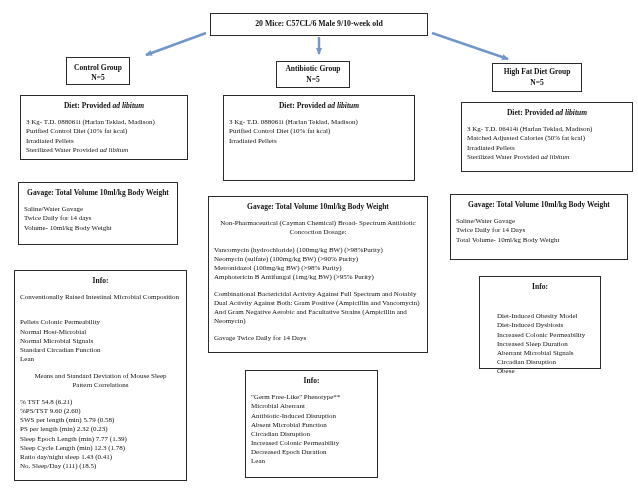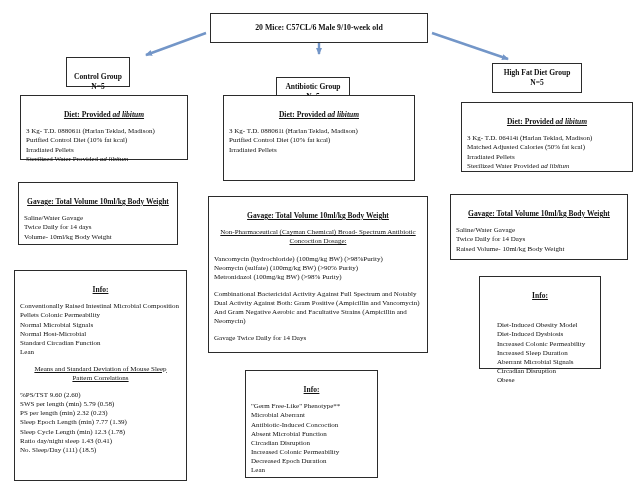--- a/index.html
+++ b/index.html
@@ -2,32 +2,32 @@
 <html><head>
 <meta charset="utf-8">
 <style>
   html,body{margin:0;padding:0;background:#fff;}
   #canvas{
     position:relative;width:638px;height:493px;background:#ffffff;
     font-family:"Liberation Serif", serif;color:#111;overflow:hidden;
   }
   .box{
     position:absolute;border:1px solid #2b2b2b;background:#fff;
-    box-sizing:border-box;padding:14px 5px;font-size:7px;line-height:1.3;
+    box-sizing:border-box;padding:5px 5px;font-size:7px;line-height:1.3;
   }
   .groupbox{
     display:flex;flex-direction:column;align-items:center;justify-content:center;
     font-weight:bold;font-size:7.5px;text-align:center;line-height:1.35;
   }
-  .btitle{font-weight:bold;font-size:7.5px;text-align:center;margin-bottom:8px;line-height:1.25;text-decoration:underline;}
+  .btitle{font-weight:bold;font-size:7.5px;text-align:center;margin-bottom:8px;line-height:1.25;}
   .btitle.nw{white-space:nowrap;}
   .it{font-style:italic;}
   .line{white-space:nowrap;}
   .para{margin:0 0 8px 0;}
-  .subhead{font-weight:normal;text-align:center;text-decoration:underline;margin:8px 4px 8px 4px;}
+  .subhead{font-weight:normal;text-align:center;margin:8px 4px 8px 4px;}
   .gap{height:8px;}
   #arrows{position:absolute;left:0;top:0;width:638px;height:493px;pointer-events:none;}
   .indent{padding-left:12px;margin-top:21px;}
 </style>
 </head>
 <body>
 
 <div id="canvas">
 
   <svg id="arrows" viewBox="0 0 638 493">
@@ -42,21 +42,21 @@
   </svg>
 
   <div class="box" style="left:210px;top:13px;width:218px;height:23px;display:flex;align-items:center;justify-content:center;">
     <span style="font-weight:bold;font-size:7.8px;">20 Mice: C57CL/6 Male 9/10-week old</span>
   </div>
 
   <div class="box groupbox" style="left:66px;top:57px;width:64px;height:28px;justify-content:space-between;">
     <span>Control Group</span>
     <span>N=5</span>
   </div>
-  <div class="box groupbox" style="left:276px;top:61px;width:74px;height:27px;margin-top:16px;">
+  <div class="box groupbox" style="left:276px;top:61px;width:74px;height:27px;">
     <span>Antibiotic Group</span>
     <span>N=5</span>
   </div>
   <div class="box groupbox" style="left:492px;top:63px;width:90px;height:29px;">
     <span>High Fat Diet Group</span>
     <span>N=5</span>
   </div>
 
   <div class="box" style="left:20px;top:95px;width:168px;height:65px;">
     <div class="btitle">
@@ -97,55 +97,57 @@
     <div class="line">Twice Daily for 14 days</div>
     <div class="line">Volume- 10ml/kg Body Weight</div>
   </div>
 
   <div class="box" style="left:208px;top:196px;width:220px;height:157px;">
     <div class="btitle nw" style="margin-bottom:6px;">Gavage: Total Volume 10ml/kg Body Weight</div>
     <div class="subhead">Non-Pharmaceutical (Cayman Chemical) Broad- Spectrum Antibiotic Concoction Dosage:</div>
     <div class="line">Vancomycin (hydrochloride) (100mg/kg BW) (&gt;98%Purity)</div>
     <div class="line">Neomycin (sulfate) (100mg/kg BW) (&gt;90% Purity)</div>
     <div class="line">Metronidazol (100mg/kg BW) (&gt;98% Purity)</div>
+    <div class="line">Amphotericin B Antifungal (1mg/kg BW) (&gt;95% Purity)</div>
     <div class="gap"></div>
     <div class="para">Combinational Bactericidal Activity Against Full Spectrum and Notably Dual Activity Against Both: Gram Positive (Ampicillin and Vancomycin) And Gram Negative Aerobic and Facultative Strains (Ampicillin and Neomycin)</div>
     <div class="line">Gavage Twice Daily for 14 Days</div>
   </div>
 
   <div class="box" style="left:450px;top:194px;width:178px;height:66px;">
     <div class="btitle nw">Gavage: Total Volume 10ml/kg Body Weight</div>
     <div class="line">Saline/Water Gavage</div>
     <div class="line">Twice Daily for 14 Days</div>
-    <div class="line">Raised Volume- 10ml/kg Body Weight</div>
+    <div class="line">Total Volume- 10ml/kg Body Weight</div>
   </div>
 
   <div class="box" style="left:14px;top:270px;width:173px;height:211px;">
     <div class="btitle">Info:</div>
-    <div class="para" style="margin-bottom:0;">Conventionally Raised Intestinal Microbial Composition</div>
+    <div class="para" style="margin-bottom:16px;">Conventionally Raised Intestinal Microbial Composition</div>
     <div class="line">Pellets Colonic Permeability</div>
+    <div class="line">Normal Host-Microbial</div>
     <div class="line">Normal Microbial Signals</div>
-    <div class="line">Normal Host-Microbial</div>
     <div class="line">Standard Circadian Function</div>
     <div class="line">Lean</div>
     <div class="subhead">Means and Standard Deviation of Mouse Sleep Pattern Correlations</div>
+    <div class="line">% TST 54.8 (6.21)</div>
     <div class="line">%PS/TST 9.60 (2.60)</div>
     <div class="line">SWS per length (min) 5.79 (0.58)</div>
     <div class="line">PS per length (min) 2.32 (0.23)</div>
     <div class="line">Sleep Epoch Length (min) 7.77 (1.39)</div>
     <div class="line">Sleep Cycle Length (min) 12.3 (1.78)</div>
     <div class="line">Ratio day/night sleep 1.43 (0.41)</div>
     <div class="line">No. Sleep/Day (111) (18.5)</div>
   </div>
 
   <div class="box" style="left:245px;top:370px;width:133px;height:108px;">
     <div class="btitle">Info:</div>
     <div class="line">"Germ Free-Like" Phenotype**</div>
     <div class="line">Microbial Aberrant</div>
-    <div class="line">Antibiotic-Induced Concoction</div>
+    <div class="line">Antibiotic-Induced Disruption</div>
     <div class="line">Absent Microbial Function</div>
     <div class="line">Circadian Disruption</div>
     <div class="line">Increased Colonic Permeability</div>
     <div class="line">Decreased Epoch Duration</div>
     <div class="line">Lean</div>
   </div>
 
   <div class="box" style="left:479px;top:276px;width:122px;height:93px;">
     <div class="btitle" style="margin-bottom:6px;">Info:</div>
     <div class="indent">

